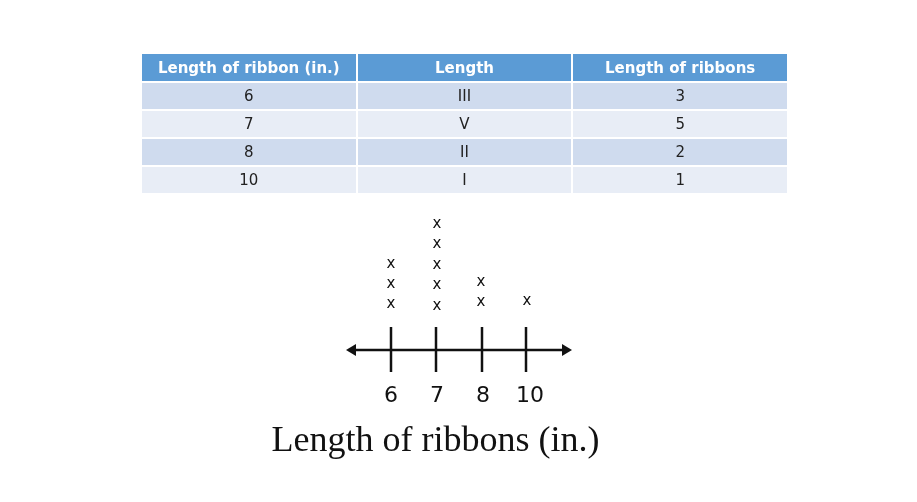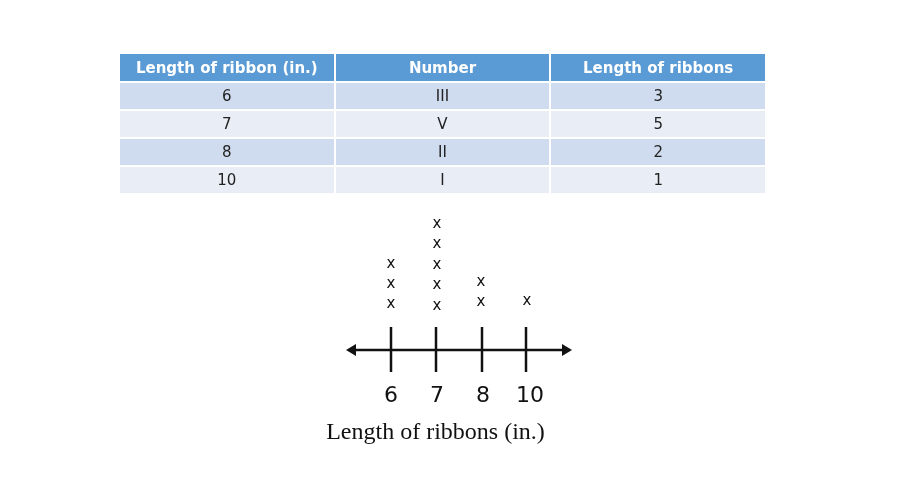--- a/index.html
+++ b/index.html
@@ -1,35 +1,35 @@
 <!DOCTYPE html>
 <html><head>
 <meta charset="utf-8">
 <style>
   html, body { margin:0; padding:0; background:#ffffff; }
   body { width:917px; height:502px; position:relative; overflow:hidden; font-family:"DejaVu Sans", sans-serif; }
-  .tbl { position:absolute; left:118px; top:52px; width:649px; border-collapse:collapse; table-layout:fixed; }
+  .tbl { position:absolute; left:140px; top:52px; width:649px; border-collapse:collapse; table-layout:fixed; }
   .tbl th, .tbl td { text-align:center; border:2px solid #ffffff; padding:0; }
   .tbl th { background:#5b9bd5; color:#ffffff; font-weight:bold; font-size:15px; height:27px; }
   .tbl td { font-size:15px; color:#222; height:26px; }
   .tbl tr.odd td { background:#cfdbee; }
   .tbl tr.even td { background:#e8edf6; }
   .plot { position:absolute; left:0; top:0; width:917px; height:502px; }
   .xmark { position:absolute; font-size:15px; color:#111; width:14px; text-align:center; line-height:20px; }
   .tick-label { position:absolute; font-size:22px; color:#111; width:40px; text-align:center; font-family:"DejaVu Sans", sans-serif; }
-  .axis-title { position:absolute; left:0; width:863px; top:418px; text-align:center; font-family:"Liberation Serif", serif; font-size:24px; color:#111; padding-left:8px; box-sizing:border-box; }
+  .axis-title { position:absolute; left:0; width:863px; top:418px; text-align:center; font-family:"Liberation Serif", serif; font-size:36px; color:#111; padding-left:8px; box-sizing:border-box; }
 </style>
 </head>
 <body>
 
 <table class="tbl">
   <thead>
     <tr>
       <th>Length of ribbon (in.)</th>
-      <th>Number</th>
+      <th>Length</th>
       <th>Length of ribbons</th>
     </tr>
   </thead>
   <tbody>
     <tr class="odd">
       <td>6</td>
       <td>III</td>
       <td>3</td>
     </tr>
     <tr class="even">

